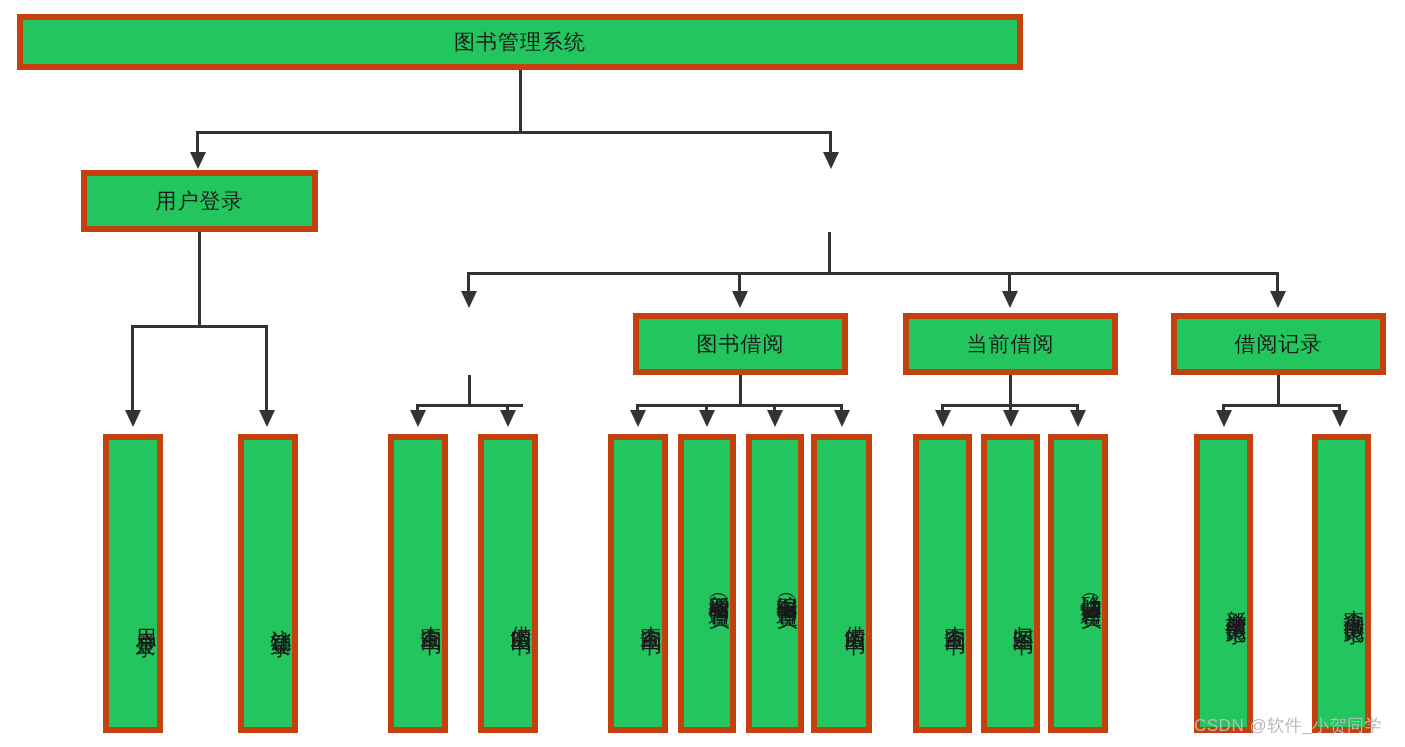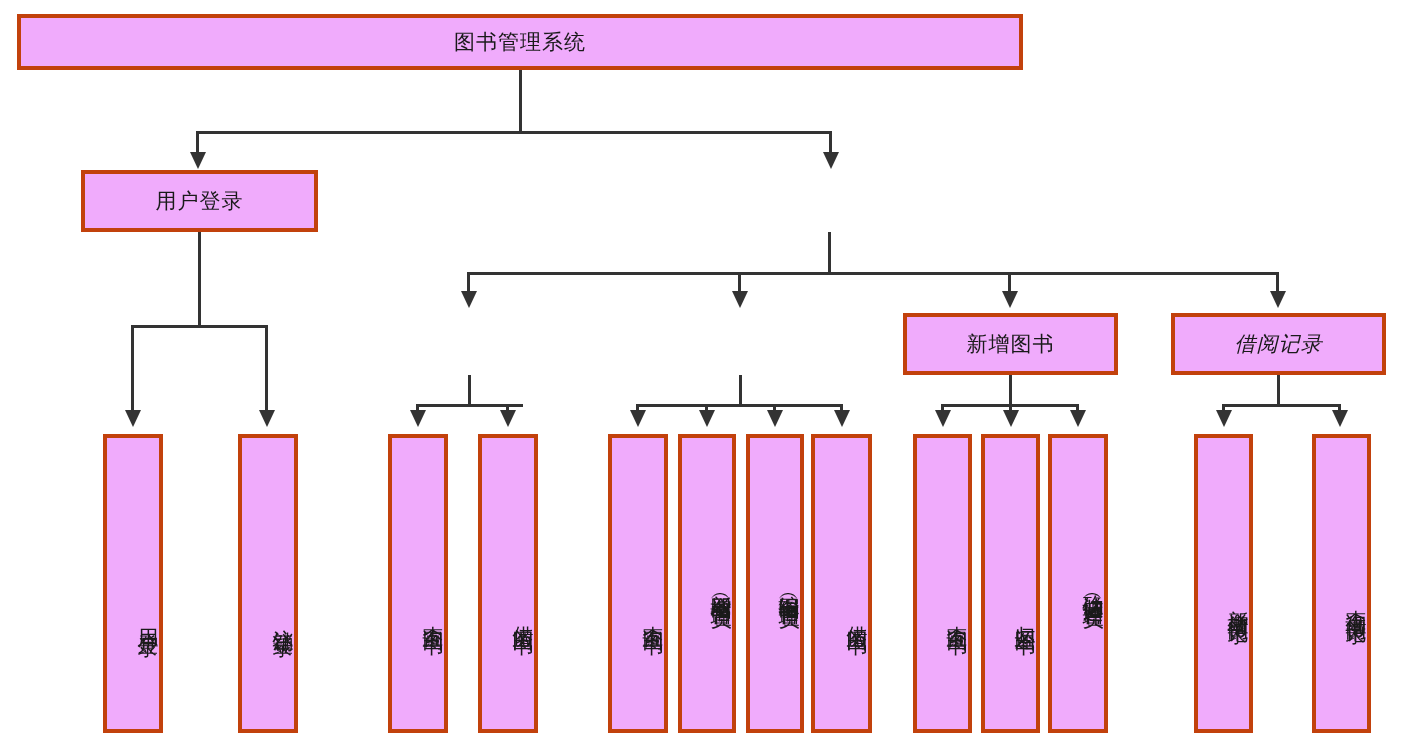--- a/index.html
+++ b/index.html
@@ -13,22 +13,22 @@
   #canvas {
     position: relative;
     width: 1405px;
     height: 747px;
     background: #ffffff;
     overflow: hidden;
   }
   .node {
     position: absolute;
     box-sizing: border-box;
-    border: 4px solid #c2410c;
-    background: #f0abfc;
+    border: 6px solid #c2410c;
+    background: #22c55e;
     display: flex;
     align-items: center;
     justify-content: center;
     color: #1a1a1a;
   }
   .node-h {
     font-size: 21px;
     letter-spacing: 1px;
     line-height: 1.1;
     white-space: nowrap;
@@ -106,24 +106,25 @@
   <div class="edge edge-v" style="left:738px; top:272px; width:3px; height:22px;"></div>
   <div class="arrow" style="left:732px; top:291px;"></div>
 
   <div class="edge edge-v" style="left:1008px; top:272px; width:3px; height:22px;"></div>
   <div class="arrow" style="left:1002px; top:291px;"></div>
 
   <div class="edge edge-v" style="left:1276px; top:272px; width:3px; height:22px;"></div>
   <div class="arrow" style="left:1270px; top:291px;"></div>
 
 
+  <div class="node node-h" style="left:633px; top:313px; width:215px; height:62px;">图书借阅</div>
 
-  <div class="node node-h" style="left:903px; top:313px; width:215px; height:62px;">新增图书</div>
+  <div class="node node-h" style="left:903px; top:313px; width:215px; height:62px;">当前借阅</div>
 
-  <div class="node node-h" style="left:1171px; top:313px; width:215px; height:62px;font-style:italic;">借阅记录</div>
+  <div class="node node-h" style="left:1171px; top:313px; width:215px; height:62px;">借阅记录</div>
 
   <div class="edge edge-v" style="left:468px; top:375px; width:3px; height:31px;"></div>
   <div class="edge edge-h" style="left:416px; top:404px; width:107px; height:3px;"></div>
   <div class="edge edge-v" style="left:416px; top:404px; width:3px; height:9px;"></div>
   <div class="arrow" style="left:410px; top:410px;"></div>
   <div class="edge edge-v" style="left:506px; top:404px; width:3px; height:9px;"></div>
   <div class="arrow" style="left:500px; top:410px;"></div>
 
   <div class="edge edge-v" style="left:739px; top:375px; width:3px; height:31px;"></div>
   <div class="edge edge-h" style="left:636px; top:404px; width:207px; height:3px;"></div>
@@ -163,14 +164,15 @@
   <div class="node node-v tall-text" style="left:746px; top:434px; width:58px; height:299px; padding-top:6px;">编辑图书（管理员）</div>
   <div class="node node-v" style="left:811px; top:434px; width:61px; height:299px; padding-top:62px;">借阅图书</div>
 
   <div class="node node-v" style="left:913px; top:434px; width:59px; height:299px; padding-top:62px;">查询图书</div>
   <div class="node node-v" style="left:981px; top:434px; width:59px; height:299px; padding-top:62px;">归还图书</div>
   <div class="node node-v tall-text" style="left:1048px; top:434px; width:60px; height:299px; padding-top:6px;">确认归还（管理员）</div>
 
   <div class="node node-v" style="left:1194px; top:434px; width:59px; height:299px; padding-top:36px;">新增借阅记录</div>
   <div class="node node-v" style="left:1312px; top:434px; width:59px; height:299px; padding-top:36px;">查询借阅记录</div>
 
+  <div class="watermark" style="left:1194px; top:714px;">CSDN @软件_小贺同学</div>
 
 </div>
 
 </body></html>

